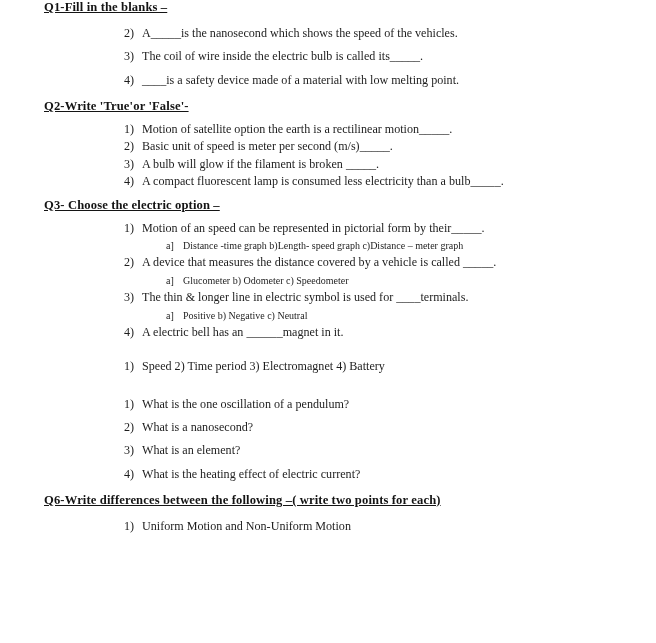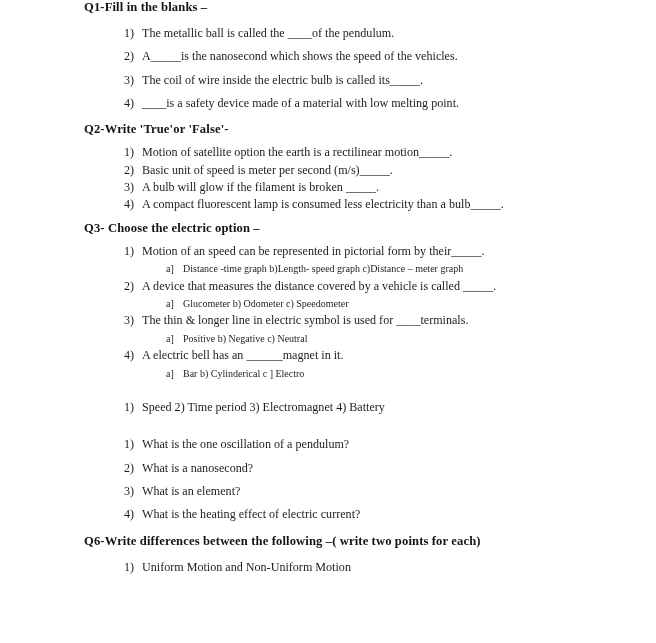--- a/index.html
+++ b/index.html
@@ -30,24 +30,25 @@
   .section {
     padding: 0;
     margin: 0;
   }
 
   .q-heading {
     font-weight: bold;
     font-size: 12.6px;
     line-height: 15px;
     margin: 0 17px 0 0;
-    padding-left: 84px;
+    padding-left: 44px;
     letter-spacing: 0.01em;
     color: #141414;
     white-space: nowrap;
+    text-decoration: underline;
   }
 
   
   .q-list {
     margin: 0;
     padding: 0;
     list-style: none;
   }
 
   .q-item {
@@ -89,21 +90,20 @@
 </style>
 </head>
 <body>
 
 <div class="page">
   <div id="sections-root">
       <div class="section">
         <div class="q-heading">Q1-Fill in the blanks –</div>
         <div class="gap-head-list"></div>
         <div class="q-list spaced">
-          <div class="q-item"><span class="marker marker-pad">1)</span><span class="item-text">The metallic ball is called the ____of the pendulum.</span></div>
           <div class="q-item"><span class="marker marker-pad">2)</span><span class="item-text">A_____is the nanosecond which shows the speed of the vehicles.</span></div>
           <div class="q-item"><span class="marker marker-pad">3)</span><span class="item-text">The coil of wire inside the electric bulb is called its_____.</span></div>
           <div class="q-item"><span class="marker marker-pad">4)</span><span class="item-text">____is a safety device made of a material with low melting point.</span></div>
         </div>
         <div class="gap-list-head"></div>
       </div>
       <div class="section">
         <div class="q-heading">Q2-Write 'True'or 'False'-</div>
         <div class="gap-head-list"></div>
         <div class="q-list tight">
@@ -118,21 +118,20 @@
         <div class="q-heading">Q3- Choose the electric option –</div>
         <div class="gap-head-list"></div>
         <div class="q-list tight">
           <div class="q-item"><span class="marker marker-pad">1)</span><span class="item-text">Motion of an speed can be represented in pictorial form by their_____.</span></div>
           <div class="sub-item"><span class="marker marker-pad">a]</span><span class="option-text">Distance -time graph b)Length- speed graph c)Distance – meter graph</span></div>
           <div class="q-item"><span class="marker marker-pad">2)</span><span class="item-text">A device that measures the distance covered by a vehicle is called _____.</span></div>
           <div class="sub-item"><span class="marker marker-pad">a]</span><span class="option-text">Glucometer b) Odometer c) Speedometer</span></div>
           <div class="q-item"><span class="marker marker-pad">3)</span><span class="item-text">The thin &amp; longer line in electric symbol is used for ____terminals.</span></div>
           <div class="sub-item"><span class="marker marker-pad">a]</span><span class="option-text">Positive b) Negative c) Neutral</span></div>
           <div class="q-item"><span class="marker marker-pad">4)</span><span class="item-text">A electric bell has an ______magnet in it.</span></div>
-          <div class="sub-item"><span class="marker marker-pad">a]</span><span class="option-text">Bar b) Cylinderical c ] Electro</span></div>
         </div>
         <div class="gap-list-head"></div>
       </div>
       <div class="section">
         <div class="gap-head-list"></div>
         <div class="q-list spaced">
           <div class="q-item"><span class="marker marker-pad">1)</span><span class="item-text">Speed 2) Time period 3) Electromagnet 4) Battery</span></div>
         </div>
         <div class="gap-list-head"></div>
       </div>

